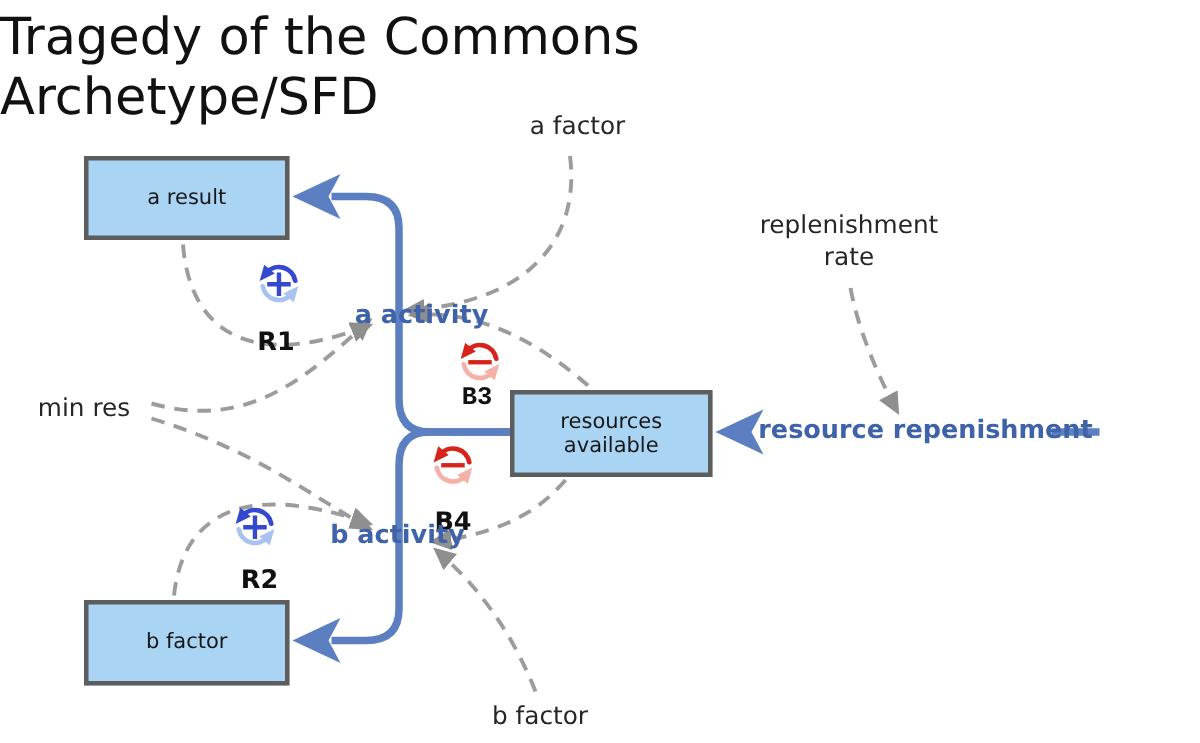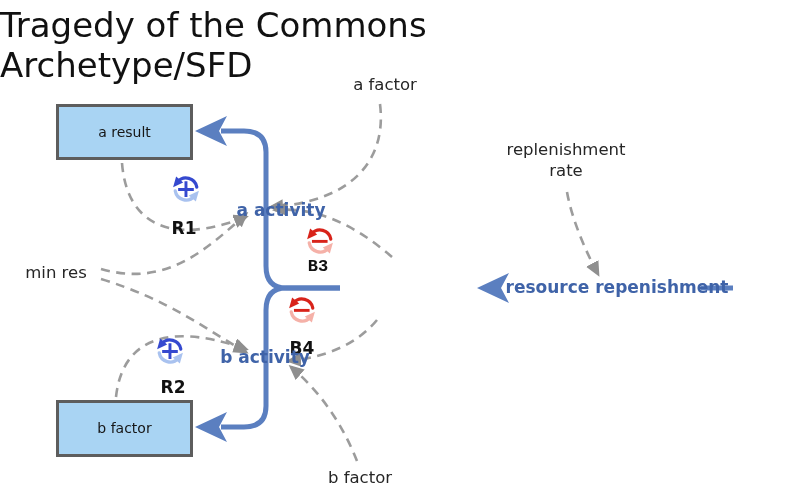--- a/index.html
+++ b/index.html
@@ -114,20 +114,23 @@
   <div class="lbl loop-lbl" style="left:173px;top:387px;">R2</div>
   <div class="lbl loop-lbl" style="left:318px;top:266px;font-family:Liberation Mono, monospace;">B3</div>
   <div class="lbl loop-lbl" style="left:302px;top:348px;z-index:2;">B4</div>
 
   <div class="stock" style="left:56px;top:104px;width:137px;height:56px;">
     <span>a result</span>
   </div>
   <div class="stock" style="left:56px;top:400px;width:137px;height:57px;">
     <span>b factor</span>
   </div>
+  <div class="stock" style="left:340px;top:260px;width:135px;height:58px;padding:2px 8px;">
+    <span style="white-space:normal;">resources available</span>
+  </div>
 
   <div class="lbl flow-lbl" style="left:265px;top:210px;margin-left:16px;">a activity</div>
   <div class="lbl flow-lbl" style="left:265px;top:357px;">b activity</div>
   <div class="lbl flow-lbl" style="left:601px;top:287px;margin-left:16px;">resource repenishment</div>
 
   <div class="lbl black-lbl" style="left:385px;top:84px;">a factor</div>
   <div class="lbl black-lbl" style="left:56px;top:272px;">min res</div>
   <div class="lbl black-lbl" style="left:360px;top:477px;">b factor</div>
   <div class="lbl black-lbl wrap" style="left:566px;top:161px;">replenishment rate</div>
 

